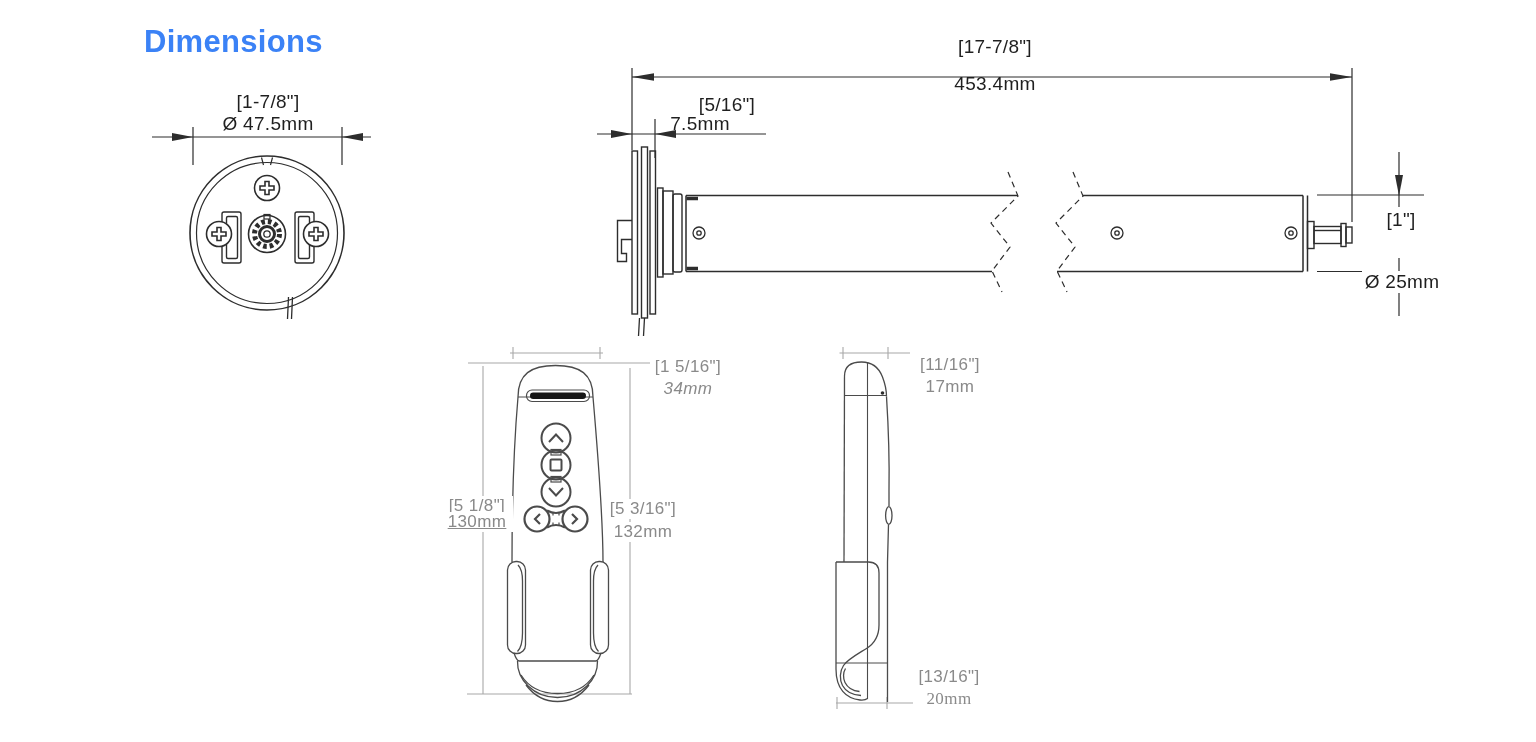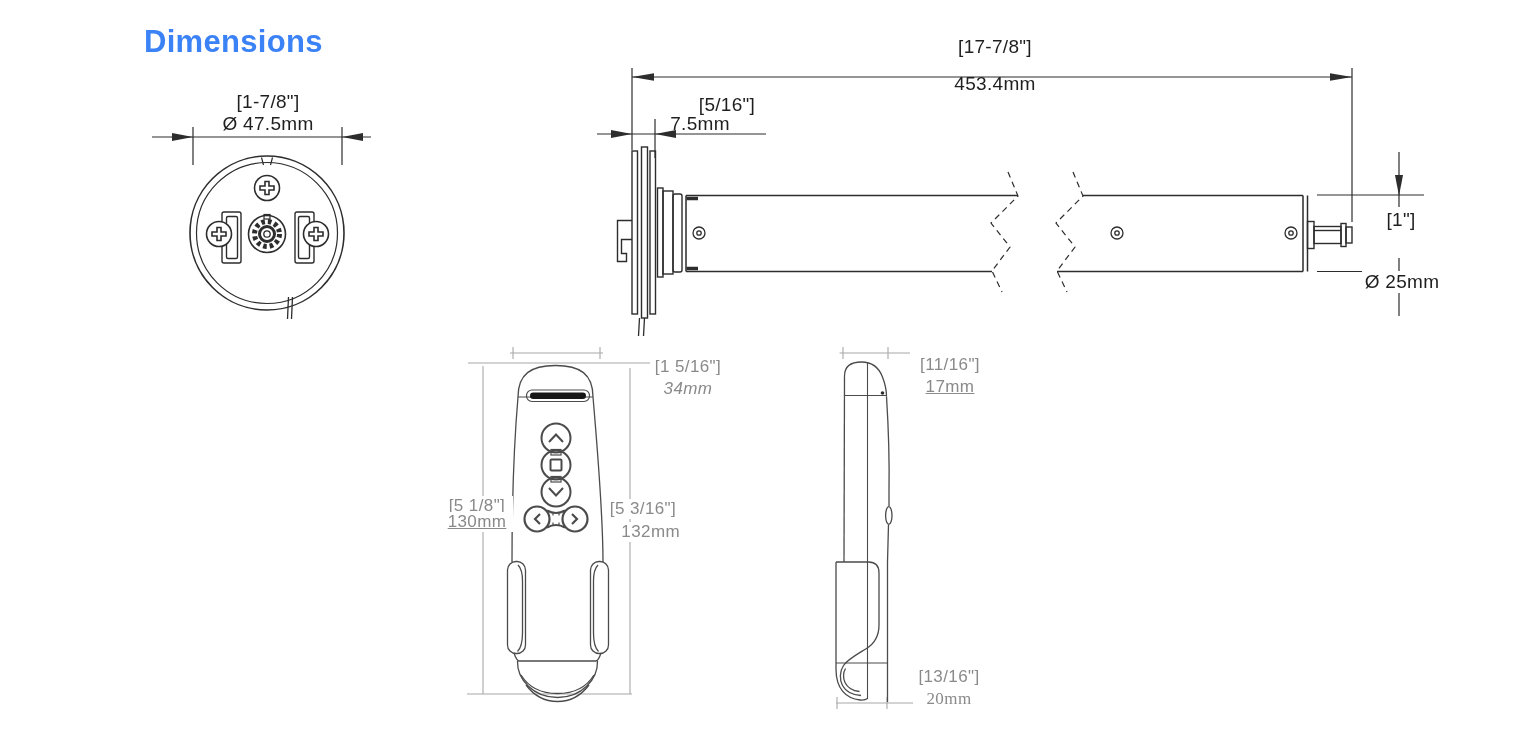--- a/index.html
+++ b/index.html
@@ -228,21 +228,21 @@
   <div class="lbl bg" style="left:1371px;top:209px;width:56px;">[1"]</div>
   <div class="lbl bg" style="left:1362px;top:235px;width:76px;margin-top:36px;">Ø 25mm</div>
 
   <div class="lbl gray" style="left:648px;top:358px;width:80px;">[1 5/16"]</div>
   <div class="lbl gray" style="left:648px;top:380px;width:80px;font-style:italic;">34mm</div>
 
   <div class="lbl gray bg" style="left:441px;top:496px;width:68px;">[5 1/8"]</div>
   <div class="lbl gray bg" style="left:441px;top:512px;width:68px;text-decoration:underline;">130mm</div>
 
   <div class="lbl gray bg" style="left:604px;top:499px;width:74px;">[5 3/16"]</div>
-  <div class="lbl gray bg" style="left:604px;top:522px;width:74px;text-align:right;">132mm</div>
+  <div class="lbl gray bg" style="left:604px;top:522px;width:74px;">132mm</div>
 
   <div class="lbl gray" style="left:914px;top:356px;width:72px;">[11/16"]</div>
-  <div class="lbl gray" style="left:914px;top:378px;width:72px;text-decoration:underline;">17mm</div>
+  <div class="lbl gray" style="left:914px;top:378px;width:72px;">17mm</div>
 
   <div class="lbl gray" style="left:912px;top:668px;width:74px;">[13/16"]</div>
   <div class="lbl gray" style="left:912px;top:690px;width:74px;font-family:Liberation Serif, serif;">20mm</div>
 
 </div>
 
 </body></html>

